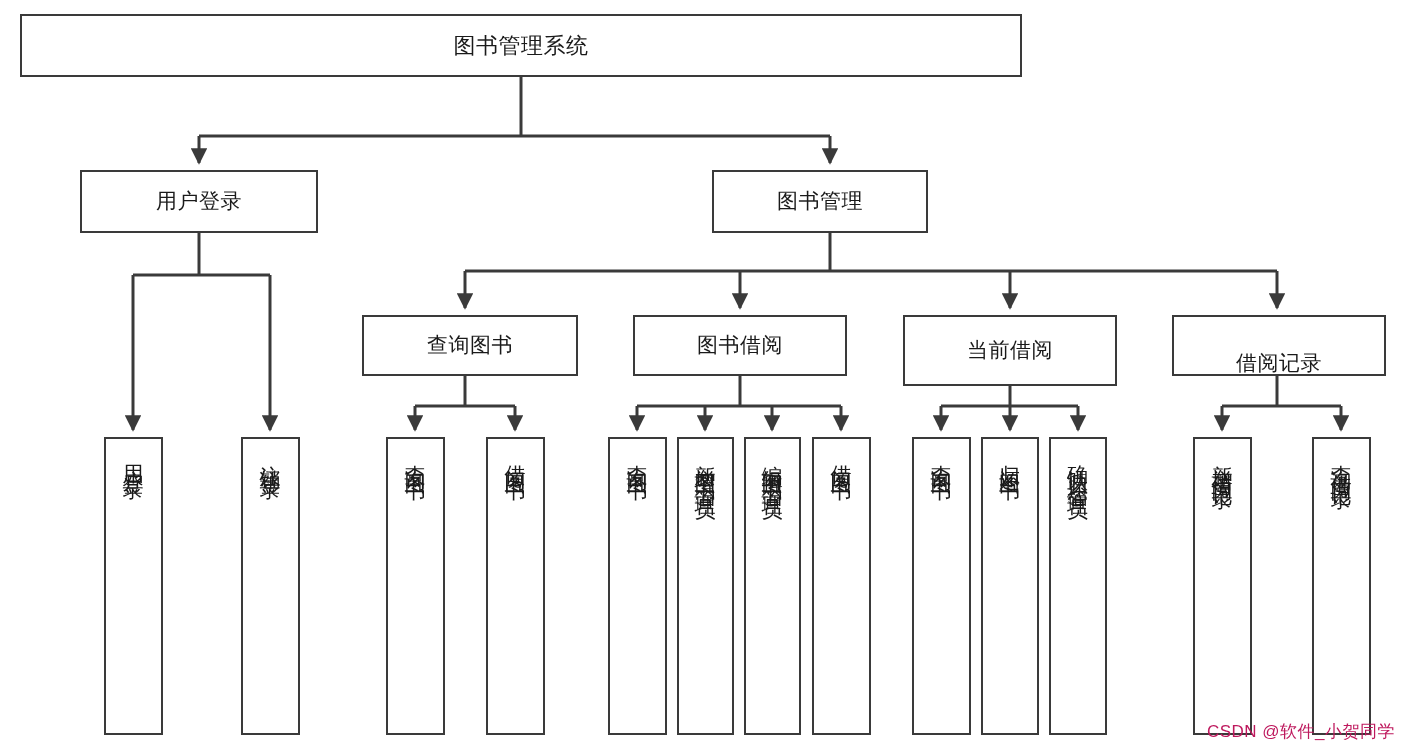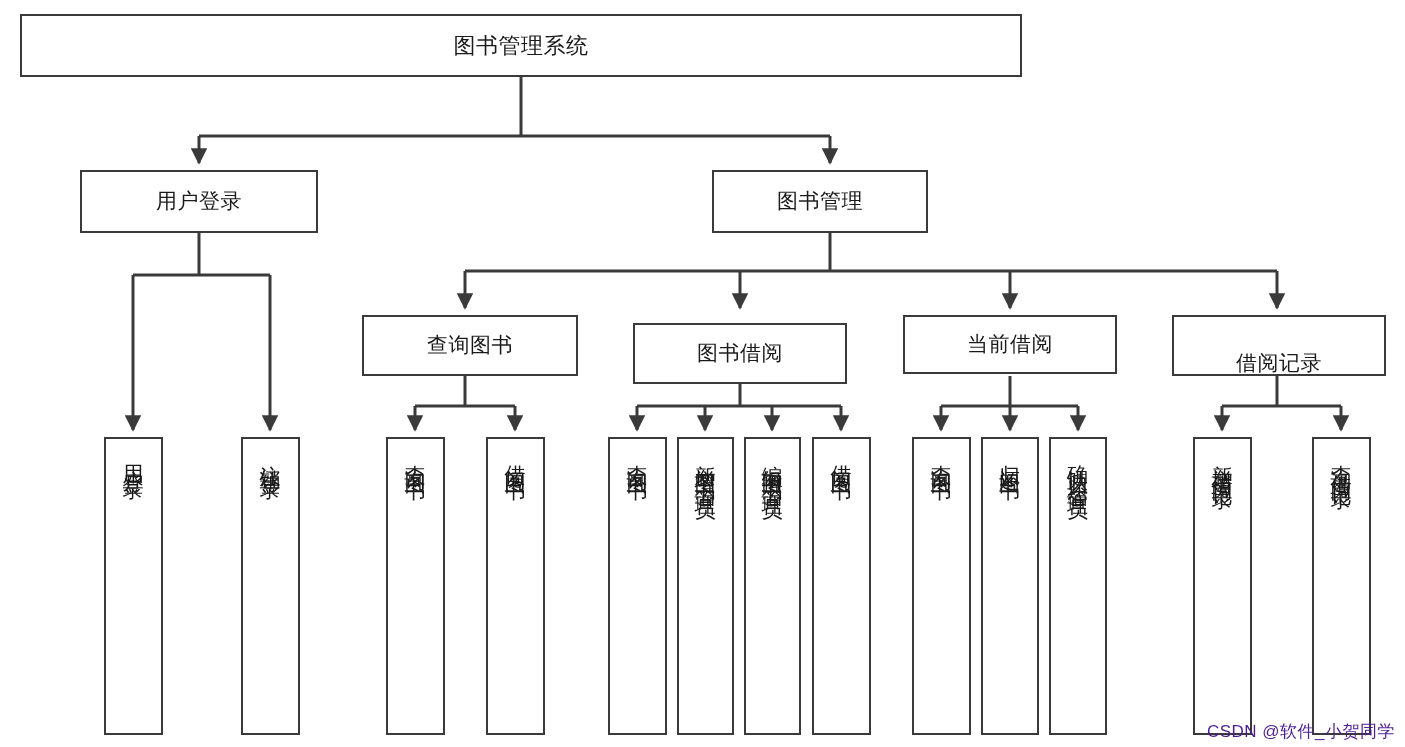--- a/index.html
+++ b/index.html
@@ -63,21 +63,21 @@
     font-size: 21px;
     letter-spacing: 5px;
     line-height: 1;
     white-space: nowrap;
   }
   .watermark {
     position: absolute;
     right: 10px;
     bottom: 4px;
     font-size: 17px;
-    color: #4c1d95;
+    color: #be185d;
     letter-spacing: 0.5px;
     z-index: 3;
     white-space: nowrap;
     user-select: none;
   }
 </style>
 </head>
 <body>
 
 <div id="canvas">
@@ -139,24 +139,24 @@
   <div class="node horiz" style="left:80px; top:170px; width:238px; height:63px;">
     <span class="label">用户登录</span>
   </div>
   <div class="node horiz" style="left:712px; top:170px; width:216px; height:63px;">
     <span class="label">图书管理</span>
   </div>
 
   <div class="node horiz" style="left:362px; top:315px; width:216px; height:61px;">
     <span class="label">查询图书</span>
   </div>
-  <div class="node horiz" style="left:633px; top:315px; width:214px; height:61px;margin-top:8px;">
+  <div class="node horiz" style="left:633px; top:315px; width:214px; height:61px;">
     <span class="label">图书借阅</span>
   </div>
-  <div class="node horiz" style="left:903px; top:315px; width:214px; height:59px;">
+  <div class="node horiz" style="left:903px; top:315px; width:214px; height:71px;">
     <span class="label">当前借阅</span>
   </div>
   <div class="node horiz" style="left:1172px; top:315px; width:214px; height:61px;align-items:flex-end;">
     <span class="label">借阅记录</span>
   </div>
 
   <div class="node leaf" style="left:104px; top:437px; width:59px; height:298px;">
     <span class="label">用户登录</span>
   </div>
   <div class="node leaf" style="left:241px; top:437px; width:59px; height:298px;">

